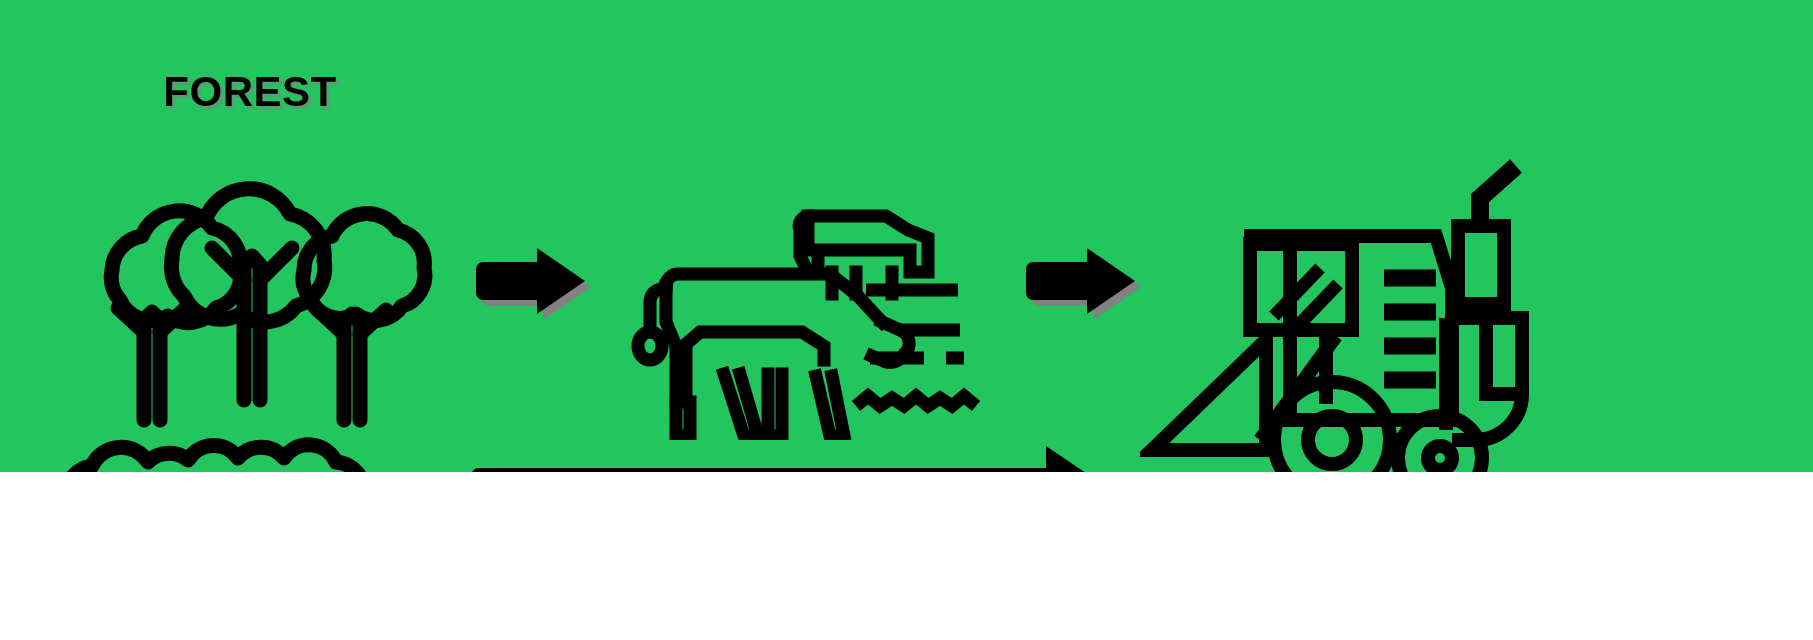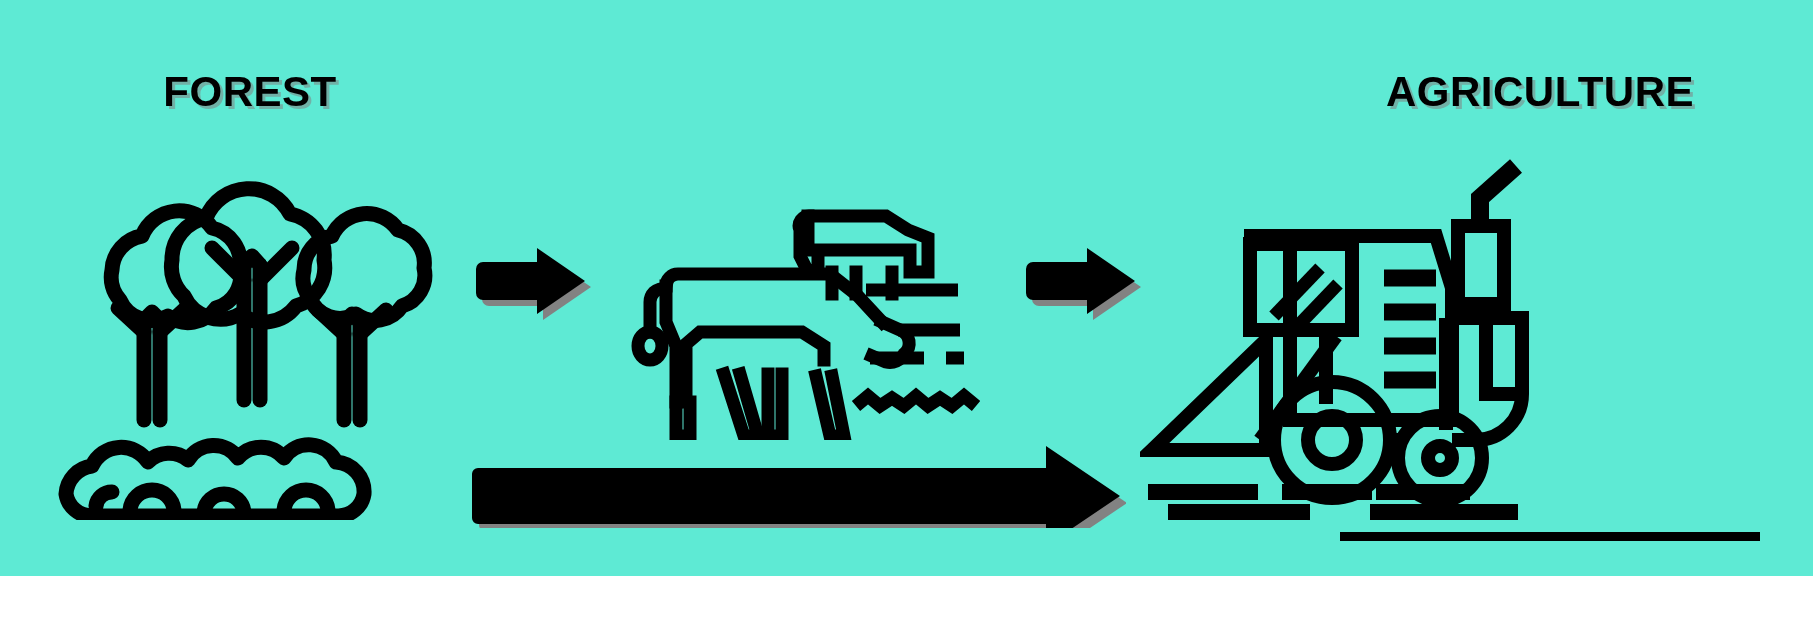--- a/index.html
+++ b/index.html
@@ -6,22 +6,22 @@
     margin: 0;
     padding: 0;
     background: #ffffff;
   }
   body {
     font-family: "Liberation Sans", sans-serif;
   }
   #diagram-root {
     position: relative;
     width: 1813px;
-    height: 576px;
-    background: #5eead4;
+    height: 472px;
+    background: #22c55e;
     overflow: hidden;
   }
 
   
   .stage-label {
     position: absolute;
     font-family: "Liberation Sans", sans-serif;
     font-weight: bold;
     font-size: 42px;
     letter-spacing: 0.5px;
@@ -51,21 +51,20 @@
   .arrow-box svg { display: block; width: 100%; height: 100%; }
 </style>
 </head>
 <body>
 
 <div id="diagram-root">
 
   <div class="stage-label" id="label-forest">FOREST</div>
 
 
-  <div class="stage-label" id="label-agriculture">AGRICULTURE</div>
 
   <div class="icon-box" id="icon-forest">
     <svg viewBox="0 0 400 400" xmlns="http://www.w3.org/2000/svg" fill="none" stroke="#000" stroke-width="15" stroke-linecap="round" stroke-linejoin="round">
 
       <path d="M60 150
                a36 36 0 0 1 30 -34
                a40 40 0 0 1 70 -8
                a36 36 0 0 1 28 40
                a34 34 0 0 1 -24 40
                a34 34 0 0 1 -48 8

